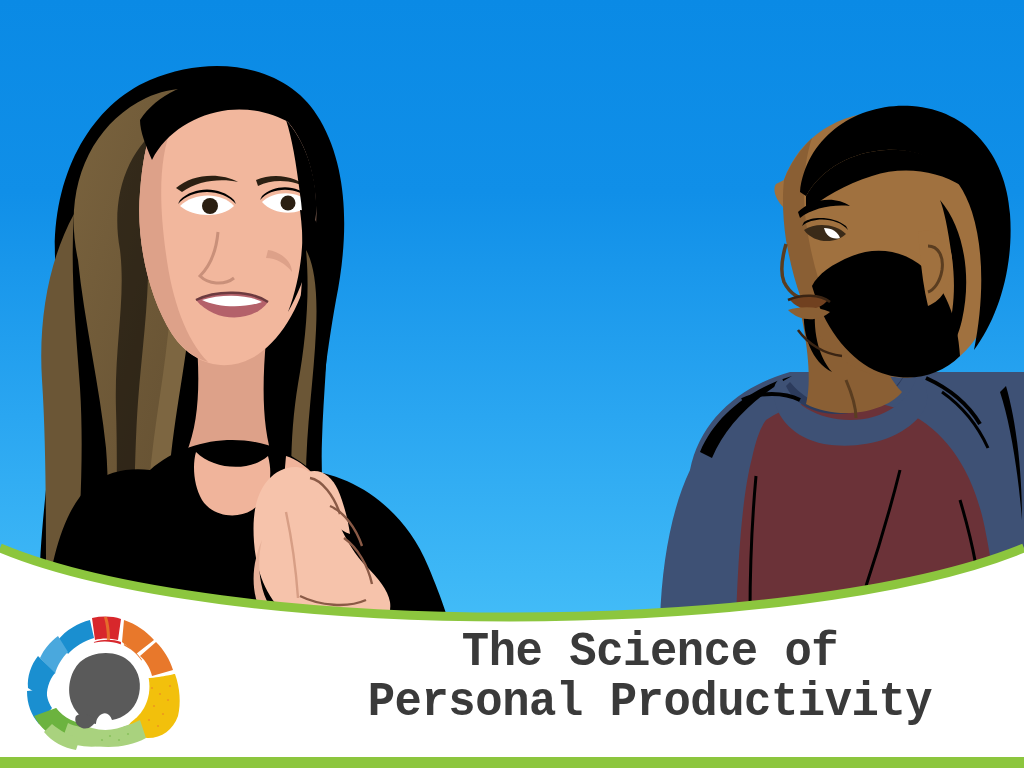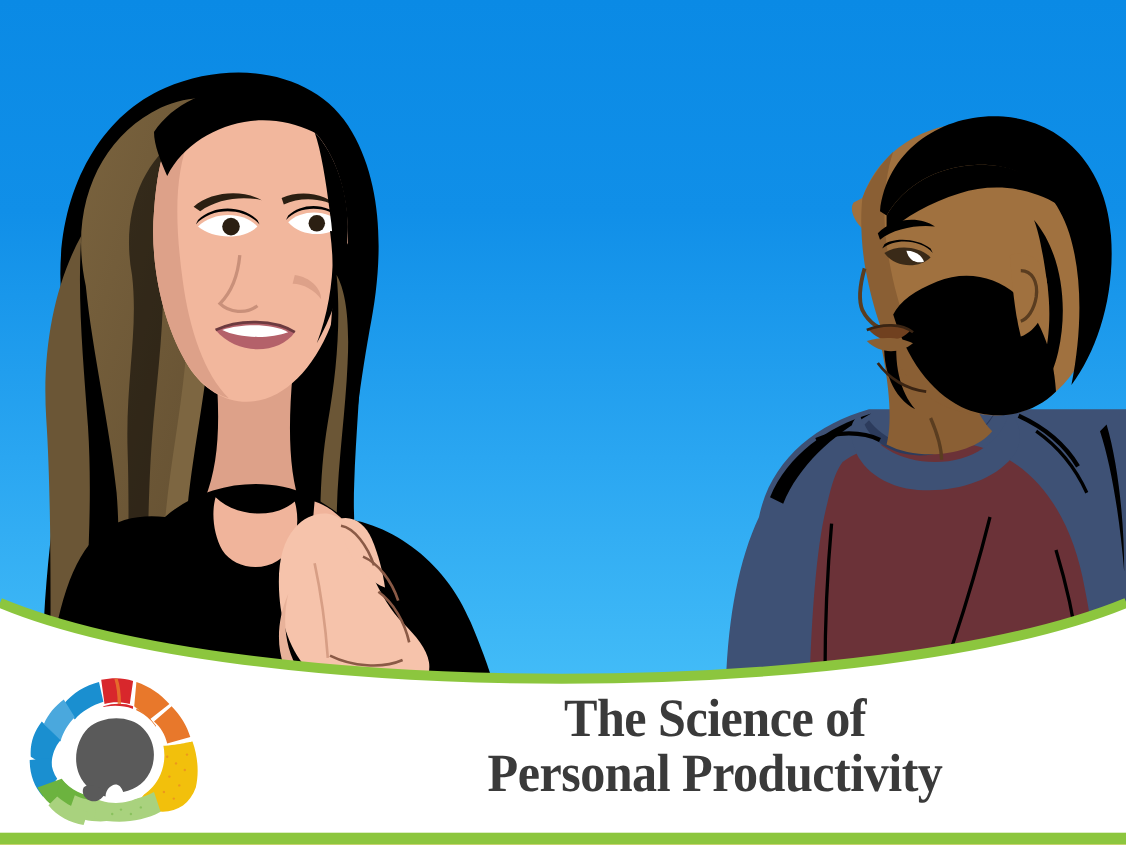--- a/index.html
+++ b/index.html
@@ -6,22 +6,22 @@
   html, body {
     margin: 0;
     padding: 0;
     background: #ffffff;
   }
   #slide {
     position: relative;
     width: 1024px;
     height: 768px;
     overflow: hidden;
-    font-family: Liberation Serif, serif;
-    background: #eab308;
+    font-family: Liberation Mono, monospace;
+    background: #86efac;
   }
   .bg-sky {
     position: absolute;
     left: 0; top: 0;
     width: 1024px; height: 640px;
     background: linear-gradient(180deg, #0a8ae5 0%, #108fe8 30%, #2aa6f1 65%, #45bef8 100%);
   }
   .art-layer {
     position: absolute;
     left: 0; top: 0;

